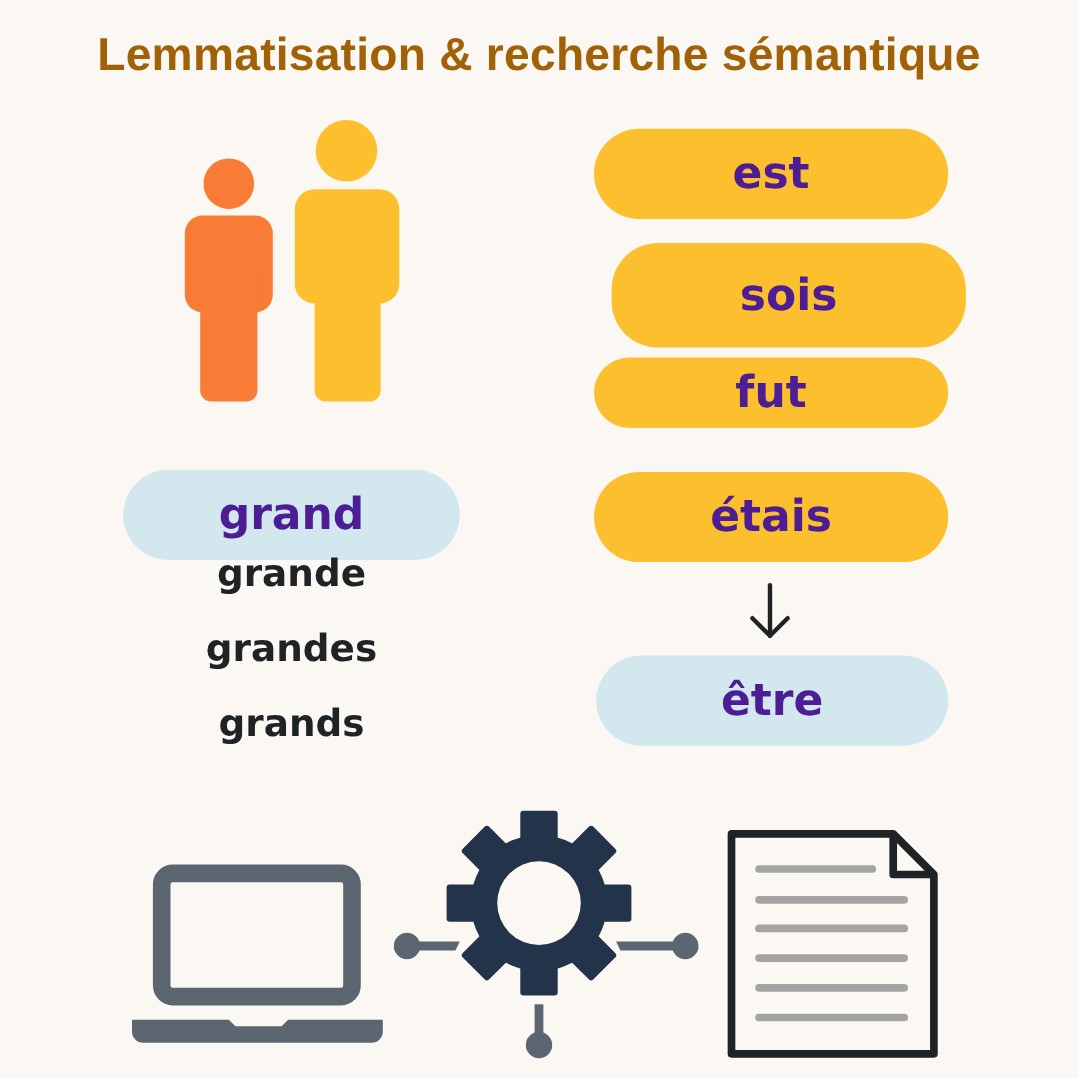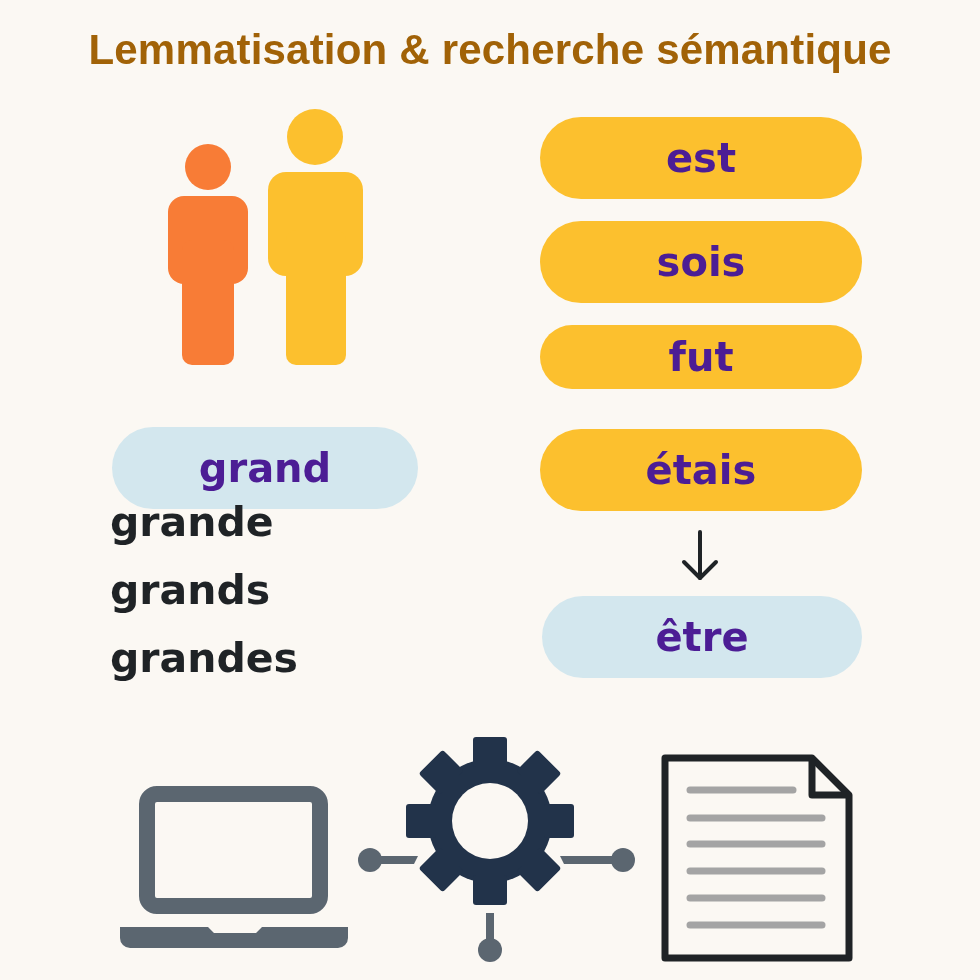--- a/index.html
+++ b/index.html
@@ -17,21 +17,21 @@
   .abs { position: absolute; }
   .pill {
     position: absolute; border-radius: 42px; display: flex;
     align-items: center; justify-content: center;
     font-weight: bold; font-size: 40px; color: #4c1d95;
   }
   .pill.yellow { background: #fcc02e; }
   .pill.blue { background: #d3e7ee; }
   .forms {
     position: absolute; left: 110px; top: 488px; width: 310px;
-    text-align: left; font-weight: bold; font-size: 41px; line-height: 68px;
+    text-align: center; font-weight: bold; font-size: 34px; line-height: 68px;
     color: #1f2326;
   }
   .forms div { height: 68px; }
   .arrow {
     position: absolute; left: 680px; top: 528px; width: 40px; height: 56px;
   }
 </style>
 </head>
 <body>
 
@@ -51,28 +51,28 @@
     <rect x="286" y="230" width="60" height="135" rx="10"></rect>
   </g>
 </svg>
 
 <div class="pill blue" style="left:112px;top:386px;width:306px;height:82px;margin-top:41px;">
   <span>grand</span>
 </div>
 
 <div class="forms">
   <div>grande</div>
+  <div>grandes</div>
   <div>grands</div>
-  <div>grandes</div>
 </div>
 
 <div class="pill yellow" style="left:540px;top:117px;width:322px;height:82px;">
   <span>est</span>
 </div>
-<div class="pill yellow" style="left:540px;top:221px;width:322px;height:82px;text-align:center;">
+<div class="pill yellow" style="left:556px;top:221px;width:322px;height:95px;text-align:center;">
   <span>sois</span>
 </div>
 <div class="pill yellow" style="left:540px;top:325px;width:322px;height:64px;">
   <span>fut</span>
 </div>
 <div class="pill yellow" style="left:540px;top:429px;width:322px;height:82px;">
   <span>étais</span>
 </div>
 
 <svg class="arrow" viewBox="0 0 40 56">

